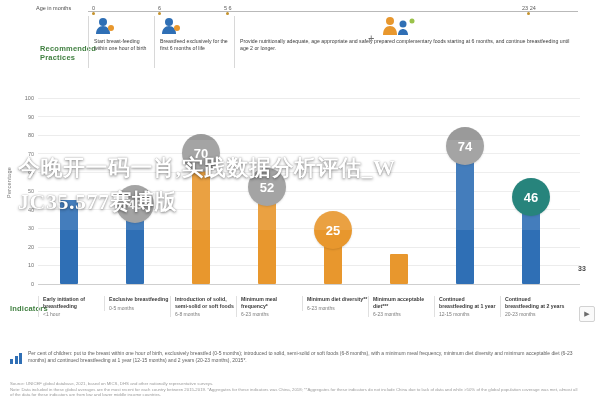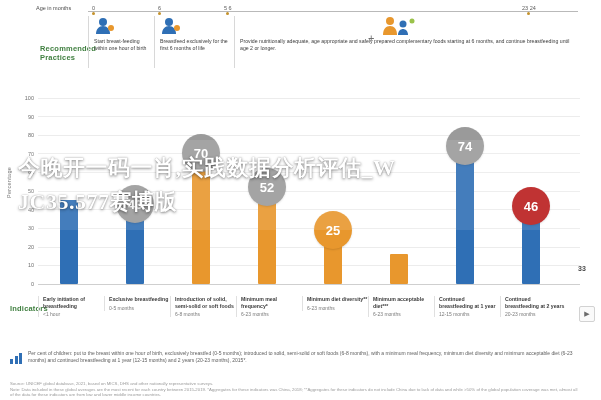--- a/index.html
+++ b/index.html
@@ -434,21 +434,21 @@
         <div class="bar" style="height:30px; background:#e8972d;"></div>
       </div>
 
       <div class="bar-col" style="left:396px; height:186px;">
         <div class="bar" style="height:138px; background:#2f6fb5;"></div>
         <div class="bubble" style="bottom:119px; background:#9a9a9a;">74</div>
       </div>
 
       <div class="bar-col" style="left:462px; height:186px;">
         <div class="bar" style="height:86px; background:#2f6fb5;"></div>
-        <div class="bubble" style="bottom:59px; background:#b91c1c;">46</div>
+        <div class="bubble" style="bottom:68px; background:#0f766e;">46</div>
       </div>
 
       <div class="bar-col" style="left:516px; height:186px;">
         <div class="small-val" style="bottom:12px;">33</div>
       </div>
 
     </div>
   </div>
 
   <div class="indicators-band">

